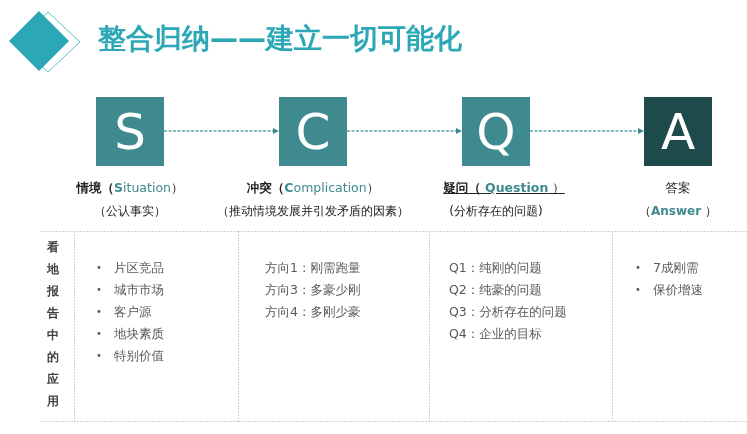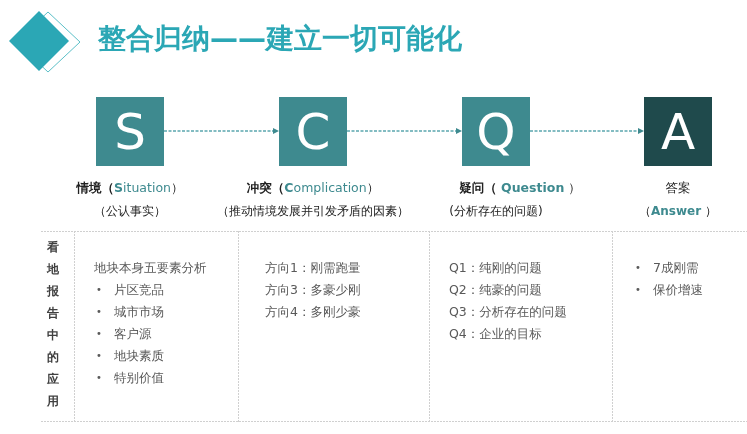--- a/index.html
+++ b/index.html
@@ -79,21 +79,21 @@
 <div class="label" style="left:130px;">
   <span class="zh">情境（</span><span class="en"><b>S</b><span>ituation</span></span><span>）</span>
 </div>
 <div class="sub" style="left:130px;">（公认事实）</div>
 
 <div class="label" style="left:313px;">
   <span class="zh">冲突（</span><span class="en"><b>C</b><span>omplication</span></span><span>）</span>
 </div>
 <div class="sub" style="left:313px;">（推动情境发展并引发矛盾的因素）</div>
 
-<div class="label" style="left:520px;">
+<div class="label" style="left:504px;text-decoration:underline;">
   <span class="zh">疑问（ </span><span class="en bold">Question</span><span> ）</span>
 </div>
 <div class="sub" style="left:496px;">(分析存在的问题)</div>
 
 <div class="label" style="left:678px;">
   <span>答案</span>
 </div>
 <div class="sub" style="left:678px;">
   <span>（</span><span class="en">Answer</span><span> ）</span>
 </div>
@@ -114,21 +114,20 @@
   <span>地</span>
   <span>报</span>
   <span>告</span>
   <span>中</span>
   <span>的</span>
   <span>应</span>
   <span>用</span>
 </div>
 
 <div class="col" style="left:94px;">
-  <div class="line">地块本身五要素分析</div>
   <div class="line"><span class="bullet">•</span><span>片区竞品</span></div>
   <div class="line"><span class="bullet">•</span><span>城市市场</span></div>
   <div class="line"><span class="bullet">•</span><span>客户源</span></div>
   <div class="line"><span class="bullet">•</span><span>地块素质</span></div>
   <div class="line"><span class="bullet">•</span><span>特别价值</span></div>
 </div>
 
 <div class="col" style="left:265px;">
   <div class="line">方向1：刚需跑量</div>
   <div class="line">方向3：多豪少刚</div>

